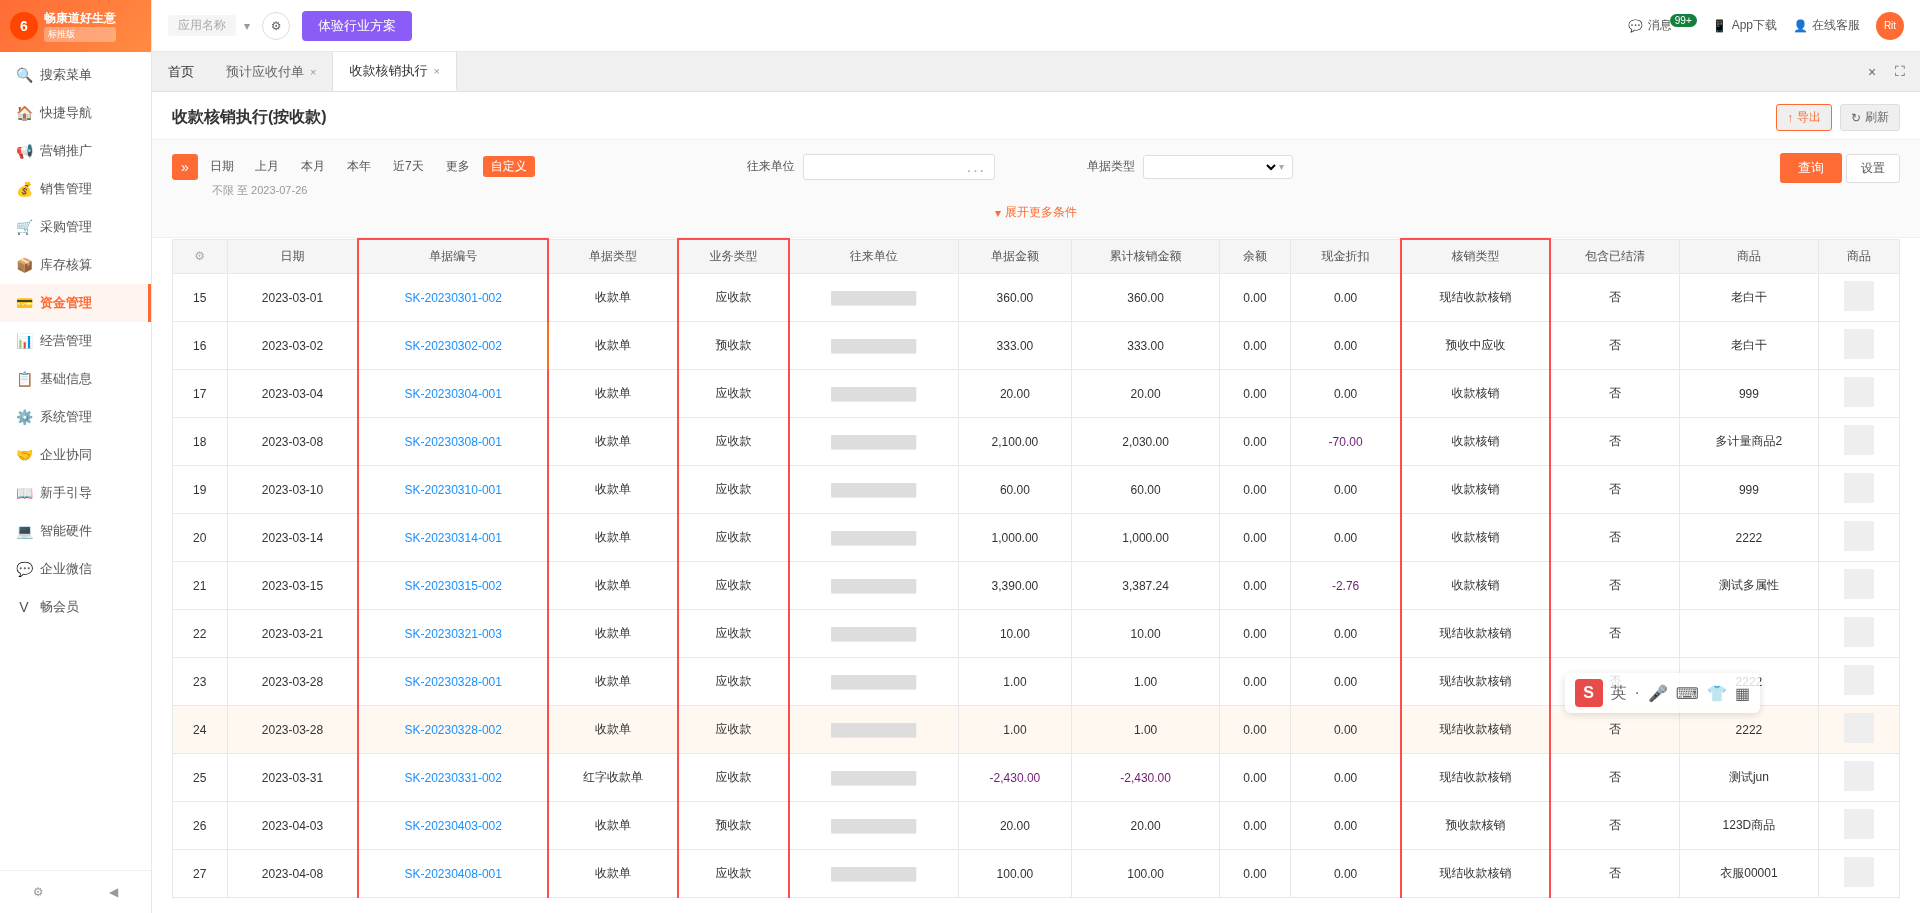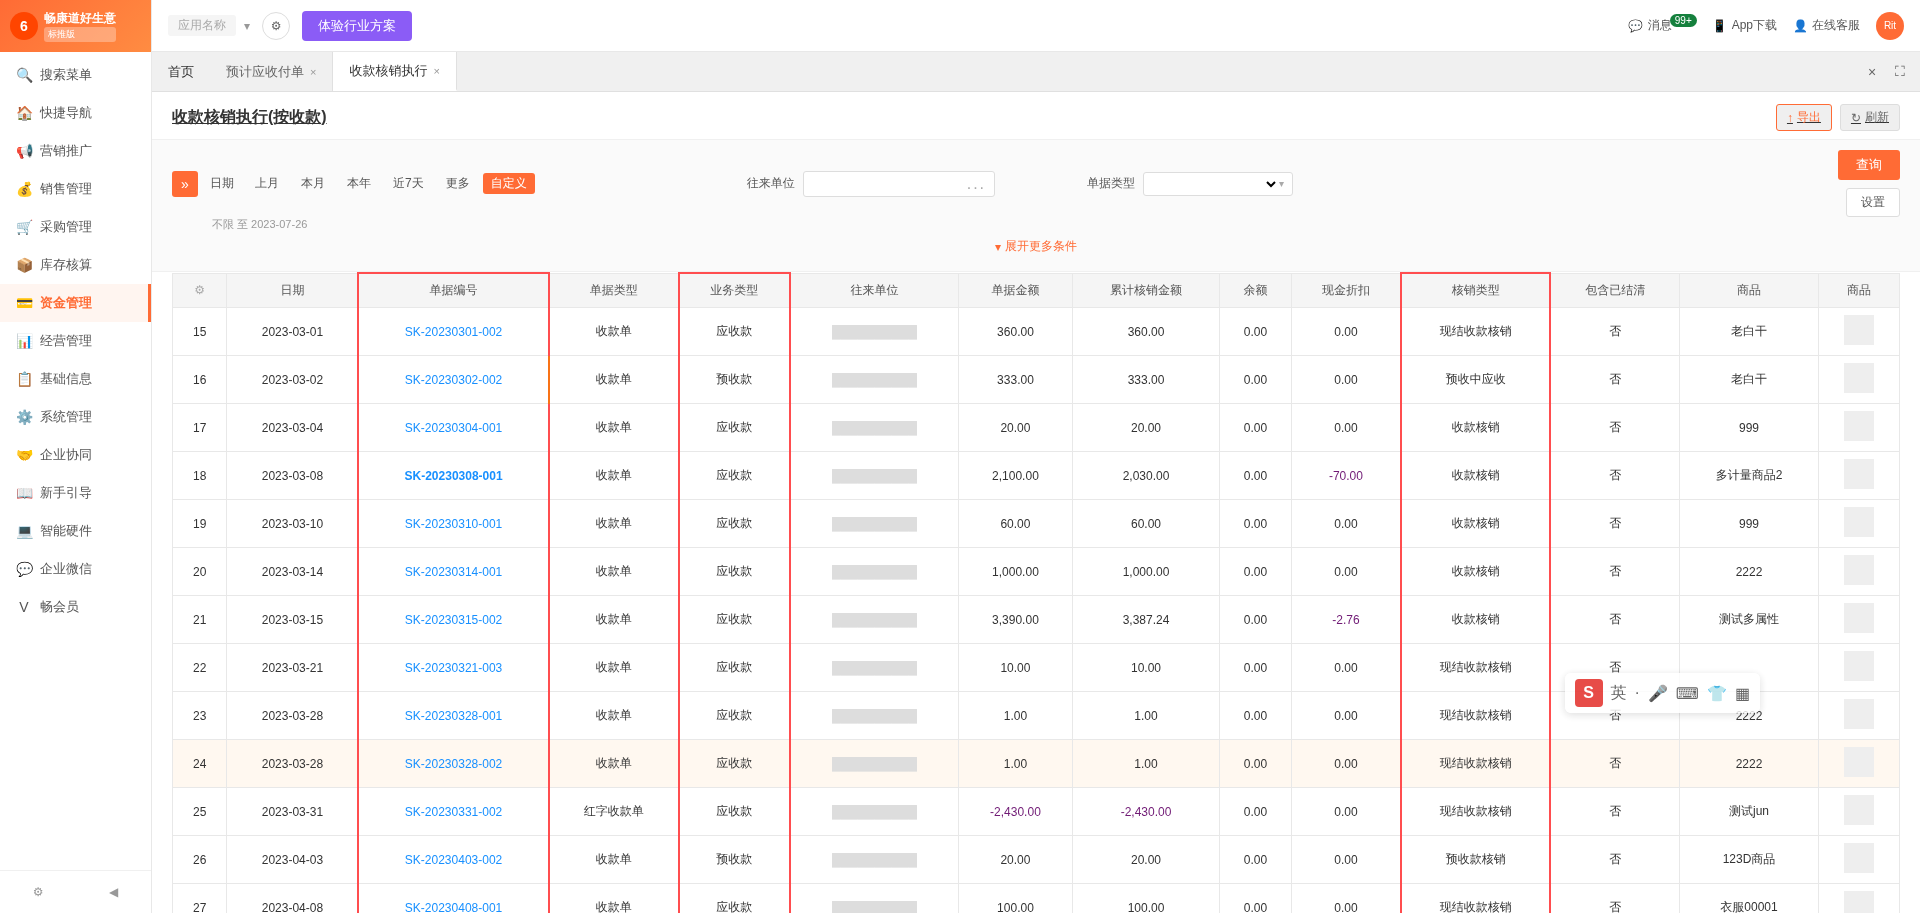--- a/index.html
+++ b/index.html
@@ -36,21 +36,21 @@
     .tabs { height: 40px; background: #f0f0f0; display: flex; align-items: stretch; border-bottom: 1px solid #e0e0e0; }
     .tab { display: flex; align-items: center; gap: 6px; padding: 0 16px; cursor: pointer; font-size: 13px; color: #666; border-right: 1px solid #e0e0e0; background: #f0f0f0; }
     .tab.active { background: #fff; color: #333; border-bottom: 2px solid #fff; }
     .tab .tab-close { color: #999; font-size: 11px; cursor: pointer; }
     .tab-home { padding: 0 16px; display: flex; align-items: center; font-size: 13px; color: #333; cursor: pointer; }
     .tab-actions { margin-left: auto; display: flex; align-items: center; gap: 4px; padding: 0 8px; }
     .tab-action-btn { width: 24px; height: 24px; display: flex; align-items: center; justify-content: center; cursor: pointer; color: #666; font-size: 14px; }
 
     
     .page-content { flex: 1; overflow: auto; background: #fff; margin: 0; padding: 0; }
-    .page-header { display: flex; align-items: center; justify-content: space-between; padding: 12px 20px 8px; border-bottom: 1px solid #f0f0f0; text-decoration: underline; }
+    .page-header { display: flex; align-items: center; justify-content: space-between; padding: 12px 20px 8px; border-bottom: 1px solid #f0f0f0; }
     .page-title { font-size: 16px; font-weight: bold; color: #333; }
     .page-header-actions { display: flex; gap: 8px; }
     .btn-export { display: flex; align-items: center; gap: 4px; color: #ff6b35; cursor: pointer; font-size: 12px; border: 1px solid #ff6b35; padding: 4px 10px; border-radius: 3px; }
     .btn-refresh { display: flex; align-items: center; gap: 4px; color: #666; cursor: pointer; font-size: 12px; border: 1px solid #ddd; padding: 4px 10px; border-radius: 3px; }
 
     
     .filter-bar { padding: 10px 20px; background: #fafafa; border-bottom: 1px solid #f0f0f0; }
     .filter-row { display: flex; align-items: center; gap: 12px; flex-wrap: wrap; }
     .filter-toggle { width: 26px; height: 26px; background: #ff6b35; color: #fff; display: flex; align-items: center; justify-content: center; border-radius: 3px; cursor: pointer; font-size: 14px; }
     .filter-label { font-size: 12px; color: #555; }
@@ -241,21 +241,21 @@
             <span class="filter-dots">...</span>
           </div>
         </div>
         <div style="margin-left: 80px; display:flex; align-items:center; gap:8px;">
           <span class="filter-label">单据类型</span>
           <div class="filter-select-wrapper">
             <select class="filter-select"></select>
             <span class="filter-caret">▾</span>
           </div>
         </div>
-        <div style="margin-left:auto; display:flex; flex-direction:column; gap:4px; align-items:flex-end;">
+        <div style="margin-left:auto; display:flex; flex-direction:row; gap:4px; align-items:flex-end;">
           <button class="btn-query">查询</button>
           <button class="btn-settings">设置</button>
         </div>
       </div>
       <div class="filter-row" style="padding-left: 40px;">
         <span class="filter-date-range">不限 至 2023-07-26</span>
       </div>
       <div class="filter-expand">
         <span>▾</span>
         <span>展开更多条件</span>
@@ -327,21 +327,21 @@
     <td>0.00</td>
     <td class="">0.00</td>
     <td style="border-left:2px solid #ff4d4f; border-right:2px solid #ff4d4f;">收款核销</td>
     <td>否</td>
     <td>999</td>
     <td><span style="background:#eee;display:inline-block;width:30px;height:30px;"></span></td>
   </tr>
             <tr>
     <td>18</td>
     <td>2023-03-08</td>
-    <td style="border-left:2px solid #ff4d4f; border-right:2px solid #ff4d4f;font-weight:bold;"><a class="link-text">SK-20230308-001</a></td>
+    <td style="border-left:2px solid #ff4d4f; border-right:2px solid #ff4d4f;"><a class="link-text">SK-20230308-001</a></td>
     <td>收款单</td>
     <td style="border-left:2px solid #ff4d4f; border-right:2px solid #ff4d4f;">应收款</td>
     <td><span style="background:#ddd;color:#ddd;border-radius:2px;">██████████</span></td>
     <td class="">2,100.00</td>
     <td class="">2,030.00</td>
     <td>0.00</td>
     <td class="negative">-70.00</td>
     <td style="border-left:2px solid #ff4d4f; border-right:2px solid #ff4d4f;">收款核销</td>
     <td>否</td>
     <td>多计量商品2</td>

